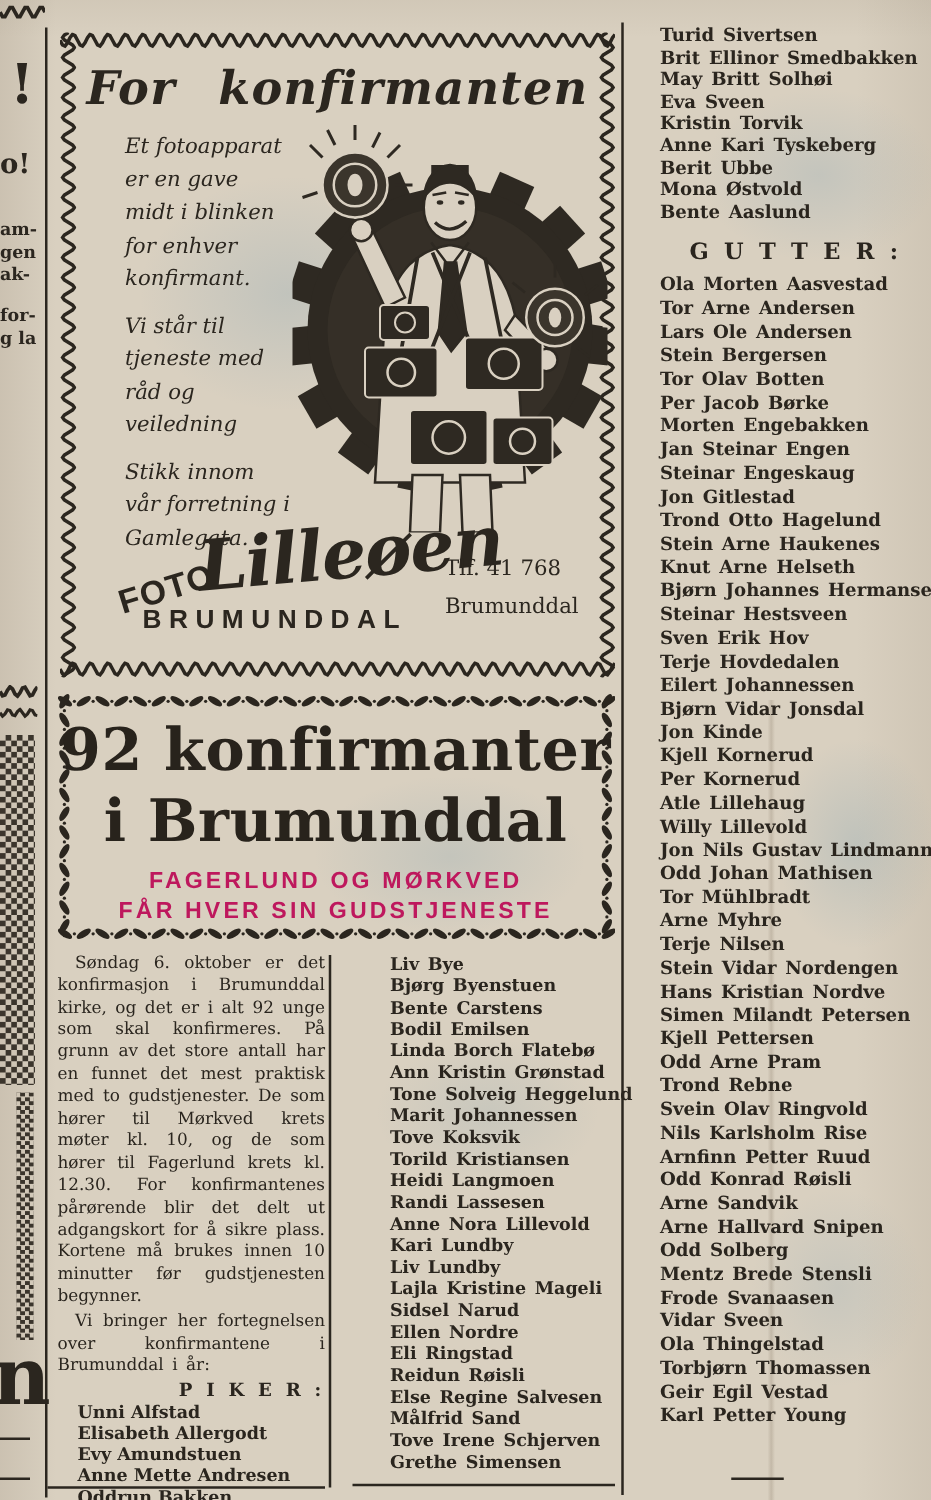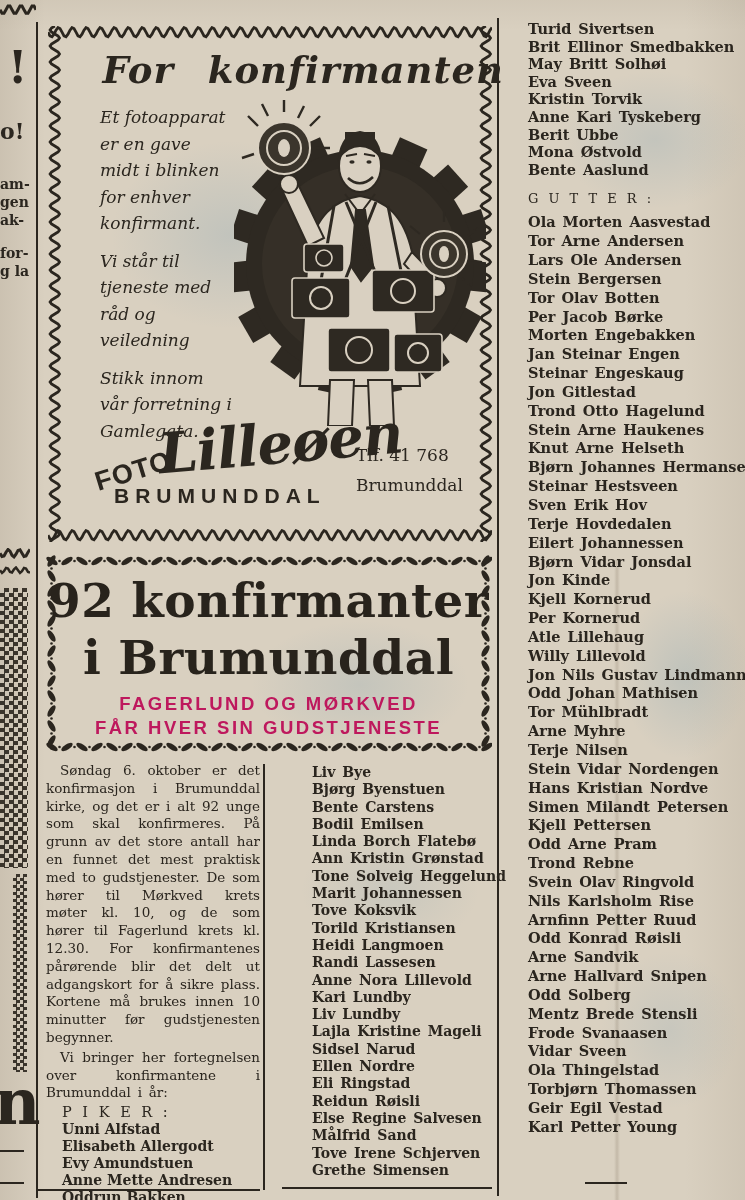--- a/index.html
+++ b/index.html
@@ -48,21 +48,21 @@
   .checker-block{position:absolute;left:0;top:588px;width:28px;height:280px;
     background:repeating-conic-gradient(#3b352c 0% 25%, rgba(0,0,0,0) 0% 50%);background-size:9px 9px;}
   .checker-strip{position:absolute;left:13px;top:874px;width:14px;height:198px;
     background:repeating-conic-gradient(#3b352c 0% 25%, rgba(0,0,0,0) 0% 50%);background-size:7px 7px;}
   .edge-hr1{left:0;top:1150px;width:24px;}
   .edge-hr2{left:0;top:1182px;width:24px;}
 
   
   .ad{position:absolute;left:48px;top:26px;width:444px;height:516px;}
   .ad svg.border{position:absolute;}
-  .ad-headline{position:absolute;left:12px;top:22px;width:100%;text-align:right;
+  .ad-headline{position:absolute;left:0;top:22px;width:100%;text-align:center;
     font-style:italic;font-weight:bold;font-size:37px;word-spacing:20px;letter-spacing:1px;color:#2b261f;}
   .ad-copy{position:absolute;left:52px;top:78px;width:150px;
     font-style:italic;font-size:17px;color:#2b261f;}
   .ad-copy .copy-line{line-height:26.5px;}
   .copy-group{margin-bottom:11px;}
   .ad-illu{position:absolute;right:6px;top:68px;width:252px;height:332px;}
   .logo{position:absolute;left:38px;top:398px;width:330px;height:100px;}
   .logo-foto{position:absolute;left:8px;top:32px;font-family:"Liberation Sans",sans-serif;
     font-weight:bold;font-size:27px;letter-spacing:1px;transform:rotate(-17deg);color:#2b261f;}
   .logo-name{position:absolute;left:72px;top:-14px;font-style:italic;font-weight:bold;
@@ -77,28 +77,28 @@
   .hbox-title{position:absolute;left:0;top:18px;width:100%;text-align:center;
     font-weight:bold;font-size:47px;line-height:57px;letter-spacing:0.5px;color:#28231c;}
   .hbox-sub{position:absolute;left:0;top:138px;width:100%;text-align:center;
     font-family:"Liberation Sans",sans-serif;font-weight:bold;font-size:18.5px;line-height:24px;
     letter-spacing:2.5px;color:#be185d;}
 
   
   .col1{position:absolute;left:46px;top:762px;width:214px;}
   .col1 .para{font-size:13.5px;line-height:17.8px;text-align:justify;text-indent:14px;
     word-spacing:2.5px;margin:0 0 2px 0;}
-  .girls-header{font-weight:normal;font-size:14.5px;letter-spacing:3px;margin:2px 0 1px 16px;}
+  .girls-header{font-weight:bold;font-size:14.5px;letter-spacing:3px;margin:2px 0 1px 16px;text-align:right;}
   .col1 .name-item{font-weight:bold;font-size:14px;line-height:17px;margin-left:16px;white-space:nowrap;}
   .col2{position:absolute;left:284px;top:764px;width:210px;}
   .col2 .name-item{font-weight:bold;font-size:14px;line-height:17.3px;white-space:nowrap;word-spacing:2px;margin-left:28px;}
   .col3{position:absolute;left:528px;top:20px;width:217px;}
   .col3 .name-item{font-weight:bold;font-size:14.5px;line-height:17.6px;white-space:nowrap;word-spacing:2px;}
   .col3 .boys .name-item{line-height:18.85px;}
-  .boys-header{font-weight:normal;font-size:13px;letter-spacing:3px;margin:13px 0 7px 0;}
+  .boys-header{font-weight:bold;font-size:18px;letter-spacing:3px;margin:13px 0 7px 0;text-align:center;}
 </style>
 </head>
 <body>
 
 <div class="page">
   <div class="paper-shade"></div>
   <div class="ghost g1"></div>
   <div class="ghost g2"></div>
   <div class="ghost g3"></div>
   <div class="ghost g4"></div>

